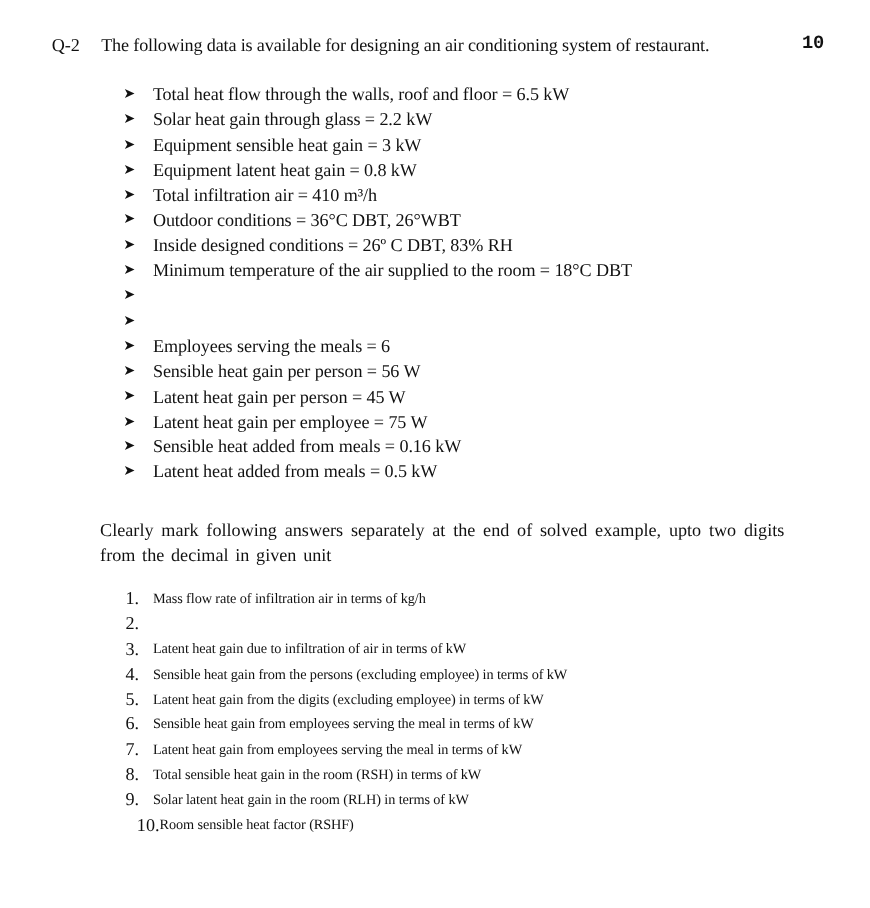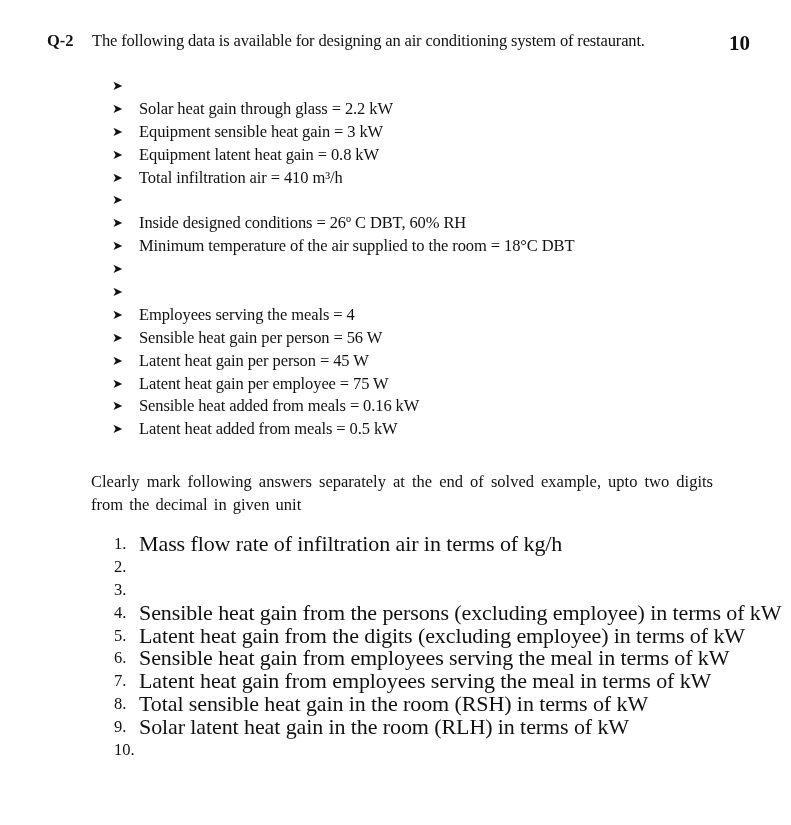--- a/index.html
+++ b/index.html
@@ -20,38 +20,39 @@
       position: absolute;
       top: 31px;
       left: 47px;
       width: 710px;
       height: 22px;
     }
     .q-number {
       position: absolute;
       left: 0;
       top: 0;
-      font-weight: bold;
+      font-weight: normal;
       font-size: 16.5px;
     }
     .q-stem {
       position: absolute;
       left: 45px;
       top: 0;
       font-size: 16.5px;
       letter-spacing: -0.15px;
       white-space: nowrap;
       text-align: center;
     }
     .q-marks {
       position: absolute;
       left: 682px;
       top: 0;
       font-weight: bold;
-      font-size: 21px;
+      font-size: 17px;
+      font-family: Liberation Mono, monospace;
     }
     .data-list {
       position: absolute;
       top: 75px;
       left: 112px;
       margin: 0;
       padding: 0;
       list-style: none;
     }
     .data-item {
@@ -97,75 +98,78 @@
       white-space: nowrap;
       display: flex;
     }
     .answer-num {
       display: inline-block;
       width: 25px;
       font-size: 16.5px;
     }
     .answer-num.wide {
       width: 31px;
+      text-align: right;
     }
     .answer-text {
-      font-size: 22px;
+      font-size: 13px;
       letter-spacing: -0.1px;
     }
   </style>
 </head>
 <body>
 
 <div class="question-header">
   <span class="q-number">Q-2</span>
   <span class="q-stem">The following data is available for designing an air conditioning system of restaurant.</span>
   <span class="q-marks">10</span>
 </div>
 
 <ul class="data-list">
   <li class="data-item">
       <span class="bullet-icon">➤</span>
+      <span class="item-text">Total heat flow through the walls, roof and floor = 6.5 kW</span>
     </li>
   <li class="data-item">
       <span class="bullet-icon">➤</span>
       <span class="item-text">Solar heat gain through glass = 2.2 kW</span>
     </li>
   <li class="data-item">
       <span class="bullet-icon">➤</span>
       <span class="item-text">Equipment sensible heat gain = 3 kW</span>
     </li>
   <li class="data-item">
       <span class="bullet-icon">➤</span>
       <span class="item-text">Equipment latent heat gain = 0.8 kW</span>
     </li>
   <li class="data-item">
       <span class="bullet-icon">➤</span>
       <span class="item-text">Total infiltration air = 410 m³/h</span>
     </li>
   <li class="data-item">
       <span class="bullet-icon">➤</span>
-    </li>
-  <li class="data-item">
-      <span class="bullet-icon">➤</span>
-      <span class="item-text">Inside designed conditions = 26º C DBT, 60% RH</span>
+      <span class="item-text">Outdoor conditions = 36°C DBT, 26°WBT</span>
+    </li>
+  <li class="data-item">
+      <span class="bullet-icon">➤</span>
+      <span class="item-text">Inside designed conditions = 26º C DBT, 83% RH</span>
     </li>
   <li class="data-item">
       <span class="bullet-icon">➤</span>
       <span class="item-text">Minimum temperature of the air supplied to the room = 18°C DBT</span>
     </li>
   <li class="data-item">
       <span class="bullet-icon">➤</span>
     </li>
   <li class="data-item">
       <span class="bullet-icon">➤</span>
     </li>
   <li class="data-item">
       <span class="bullet-icon">➤</span>
-      <span class="item-text">Employees serving the meals = 4</span>
+      <span class="item-text">Employees serving the meals = 6</span>
     </li>
   <li class="data-item">
       <span class="bullet-icon">➤</span>
       <span class="item-text">Sensible heat gain per person = 56 W</span>
     </li>
   <li class="data-item">
       <span class="bullet-icon">➤</span>
       <span class="item-text">Latent heat gain per person = 45 W</span>
     </li>
   <li class="data-item">
@@ -187,20 +191,21 @@
 <ol class="answer-list">
   <li class="answer-item">
       <span class="answer-num">1.</span>
       <span class="answer-text">Mass flow rate of infiltration air in terms of kg/h</span>
     </li>
   <li class="answer-item">
       <span class="answer-num">2.</span>
     </li>
   <li class="answer-item">
       <span class="answer-num">3.</span>
+      <span class="answer-text">Latent heat gain due to infiltration of air in terms of kW</span>
     </li>
   <li class="answer-item">
       <span class="answer-num">4.</span>
       <span class="answer-text">Sensible heat gain from the persons (excluding employee) in terms of kW</span>
     </li>
   <li class="answer-item">
       <span class="answer-num">5.</span>
       <span class="answer-text">Latent heat gain from the digits (excluding employee) in terms of kW</span>
     </li>
   <li class="answer-item">
@@ -214,14 +219,15 @@
   <li class="answer-item">
       <span class="answer-num">8.</span>
       <span class="answer-text">Total sensible heat gain in the room (RSH) in terms of kW</span>
     </li>
   <li class="answer-item">
       <span class="answer-num">9.</span>
       <span class="answer-text">Solar latent heat gain in the room (RLH) in terms of kW</span>
     </li>
   <li class="answer-item">
       <span class="answer-num wide">10.</span>
+      <span class="answer-text">Room sensible heat factor (RSHF)</span>
     </li>
 </ol>
 
 </body></html>

